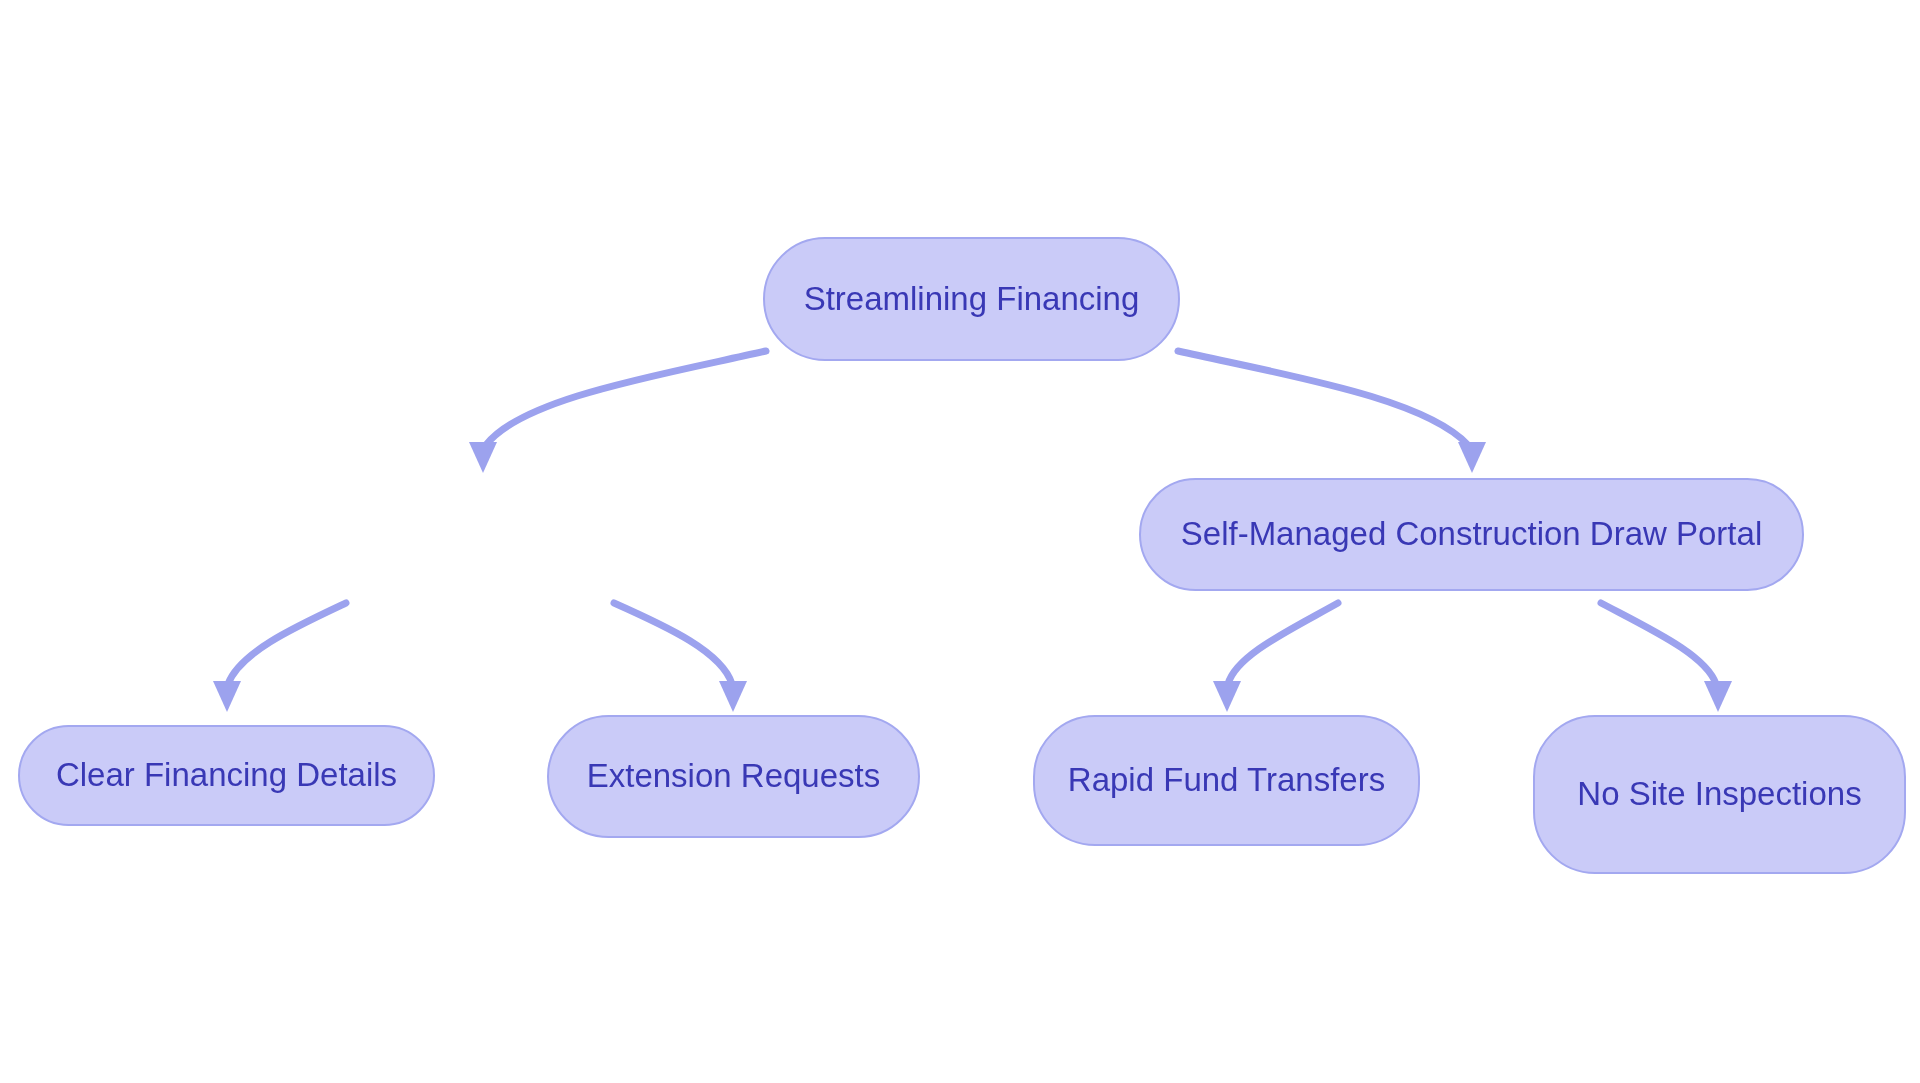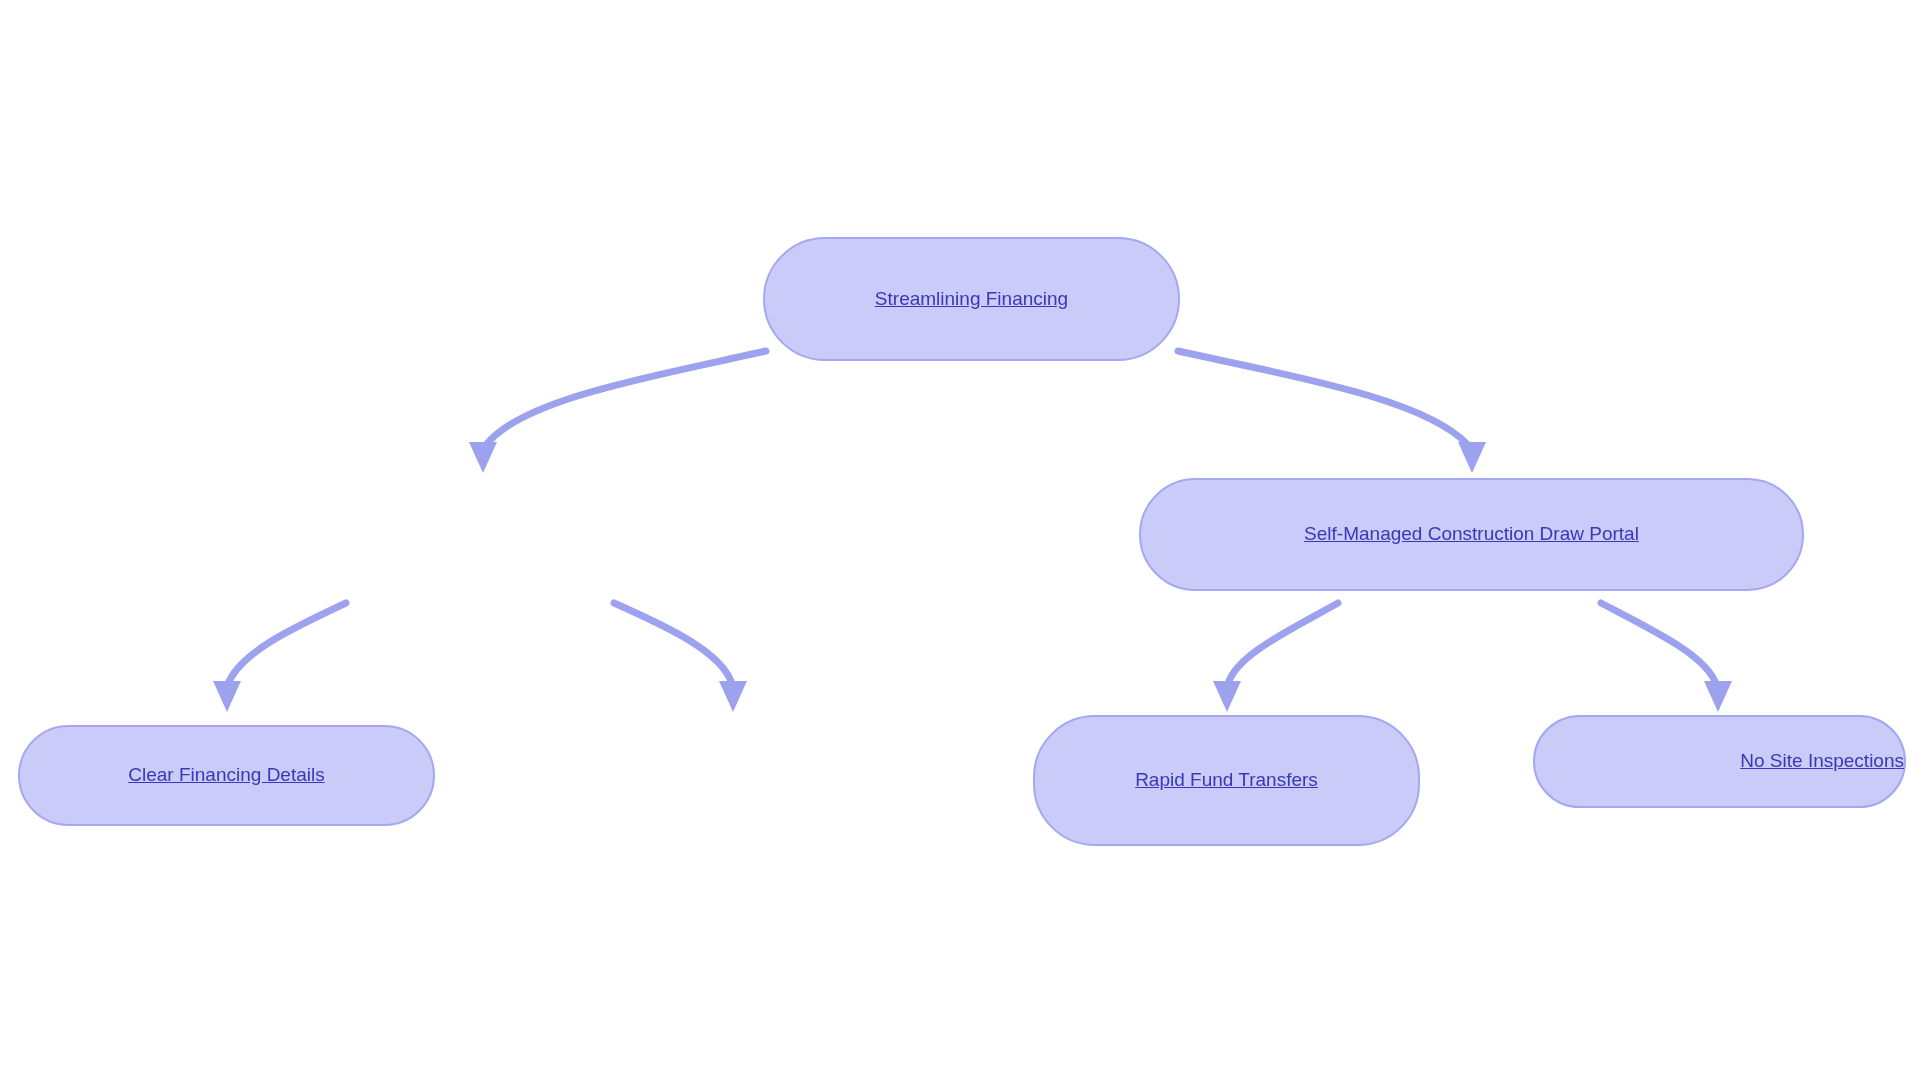--- a/index.html
+++ b/index.html
@@ -21,34 +21,33 @@
   .edge-line{fill:none;stroke:var(--arrow);stroke-width:7;stroke-linecap:round;}
   .edge-head{fill:var(--arrow);stroke:none;}
   .node{
     position:absolute;
     box-sizing:border-box;
     display:flex;align-items:center;justify-content:center;
     background:var(--node-fill);
     border:2.5px solid var(--node-border);
     border-radius:62px;
     color:var(--node-text);
-    font-size:19px;
+    font-size:33px;
     line-height:1.1;
     text-align:center;
     white-space:nowrap;
-    text-decoration:underline;
   }
   
   #node-root        {left:763px; top:237px; width:417px; height:124px;}
   #node-borrower    {left:325px; top:478px; width:311px; height:123px;}
   #node-selfmanaged {left:1139px;top:478px; width:665px; height:113px;}
   #node-clear       {left:18px;  top:725px; width:417px; height:101px;}
   #node-extension   {left:547px; top:715px; width:373px; height:123px;}
   #node-rapid       {left:1033px;top:715px; width:387px; height:131px;}
-  #node-nosite      {left:1533px;top:715px; width:373px; height:93px;justify-content:flex-end;}
+  #node-nosite      {left:1533px;top:715px; width:373px; height:159px;}
 </style>
 </head>
 <body>
 
 <div class="canvas">
 
   <svg class="edges" viewBox="0 0 1920 1083" xmlns="http://www.w3.org/2000/svg" aria-hidden="true">
 
     <g>
       <path class="edge-line" d="M 766 351 C 660 375, 522 398, 486 445"></path>
@@ -87,20 +86,23 @@
 
 
   <div class="node" id="node-selfmanaged">
     <span>Self-Managed Construction Draw Portal</span>
   </div>
 
   <div class="node" id="node-clear">
     <span>Clear Financing Details</span>
   </div>
 
+  <div class="node" id="node-extension">
+    <span>Extension Requests</span>
+  </div>
 
   <div class="node" id="node-rapid">
     <span>Rapid Fund Transfers</span>
   </div>
 
   <div class="node" id="node-nosite">
     <span>No Site Inspections</span>
   </div>
 
 </div>

